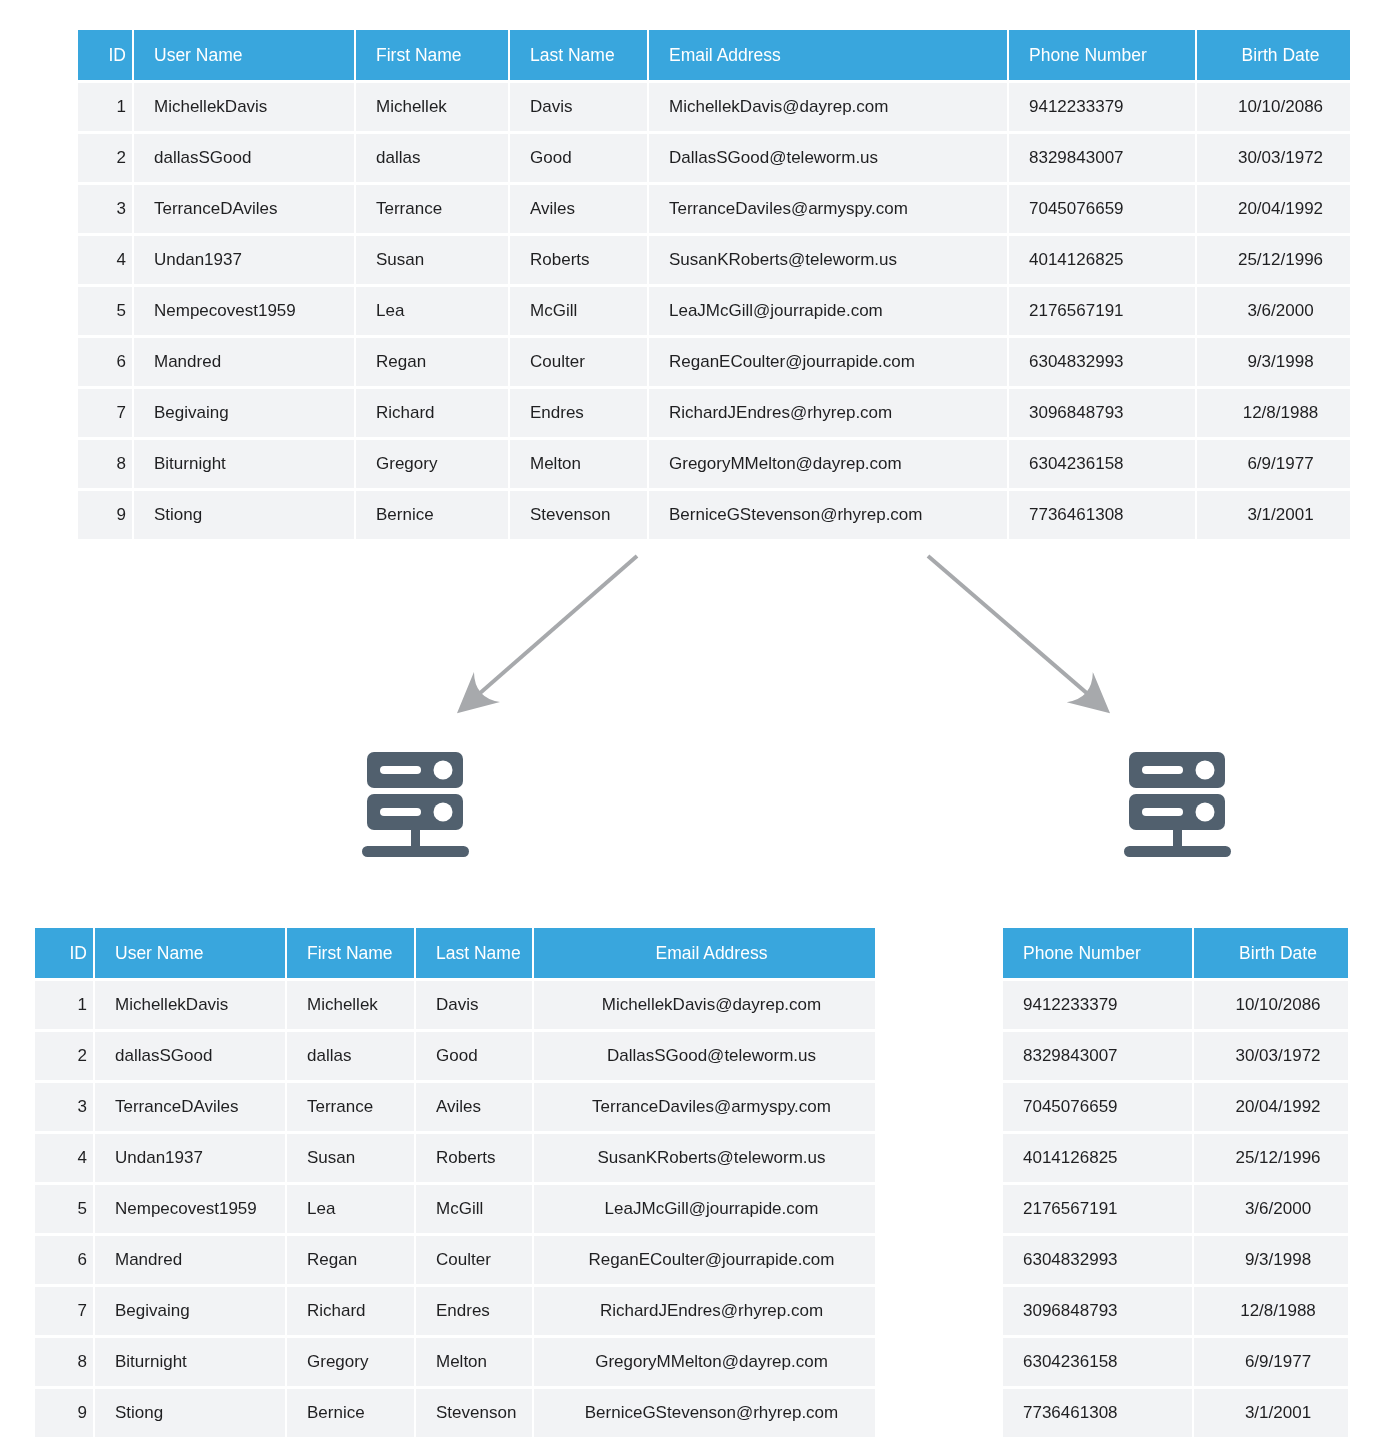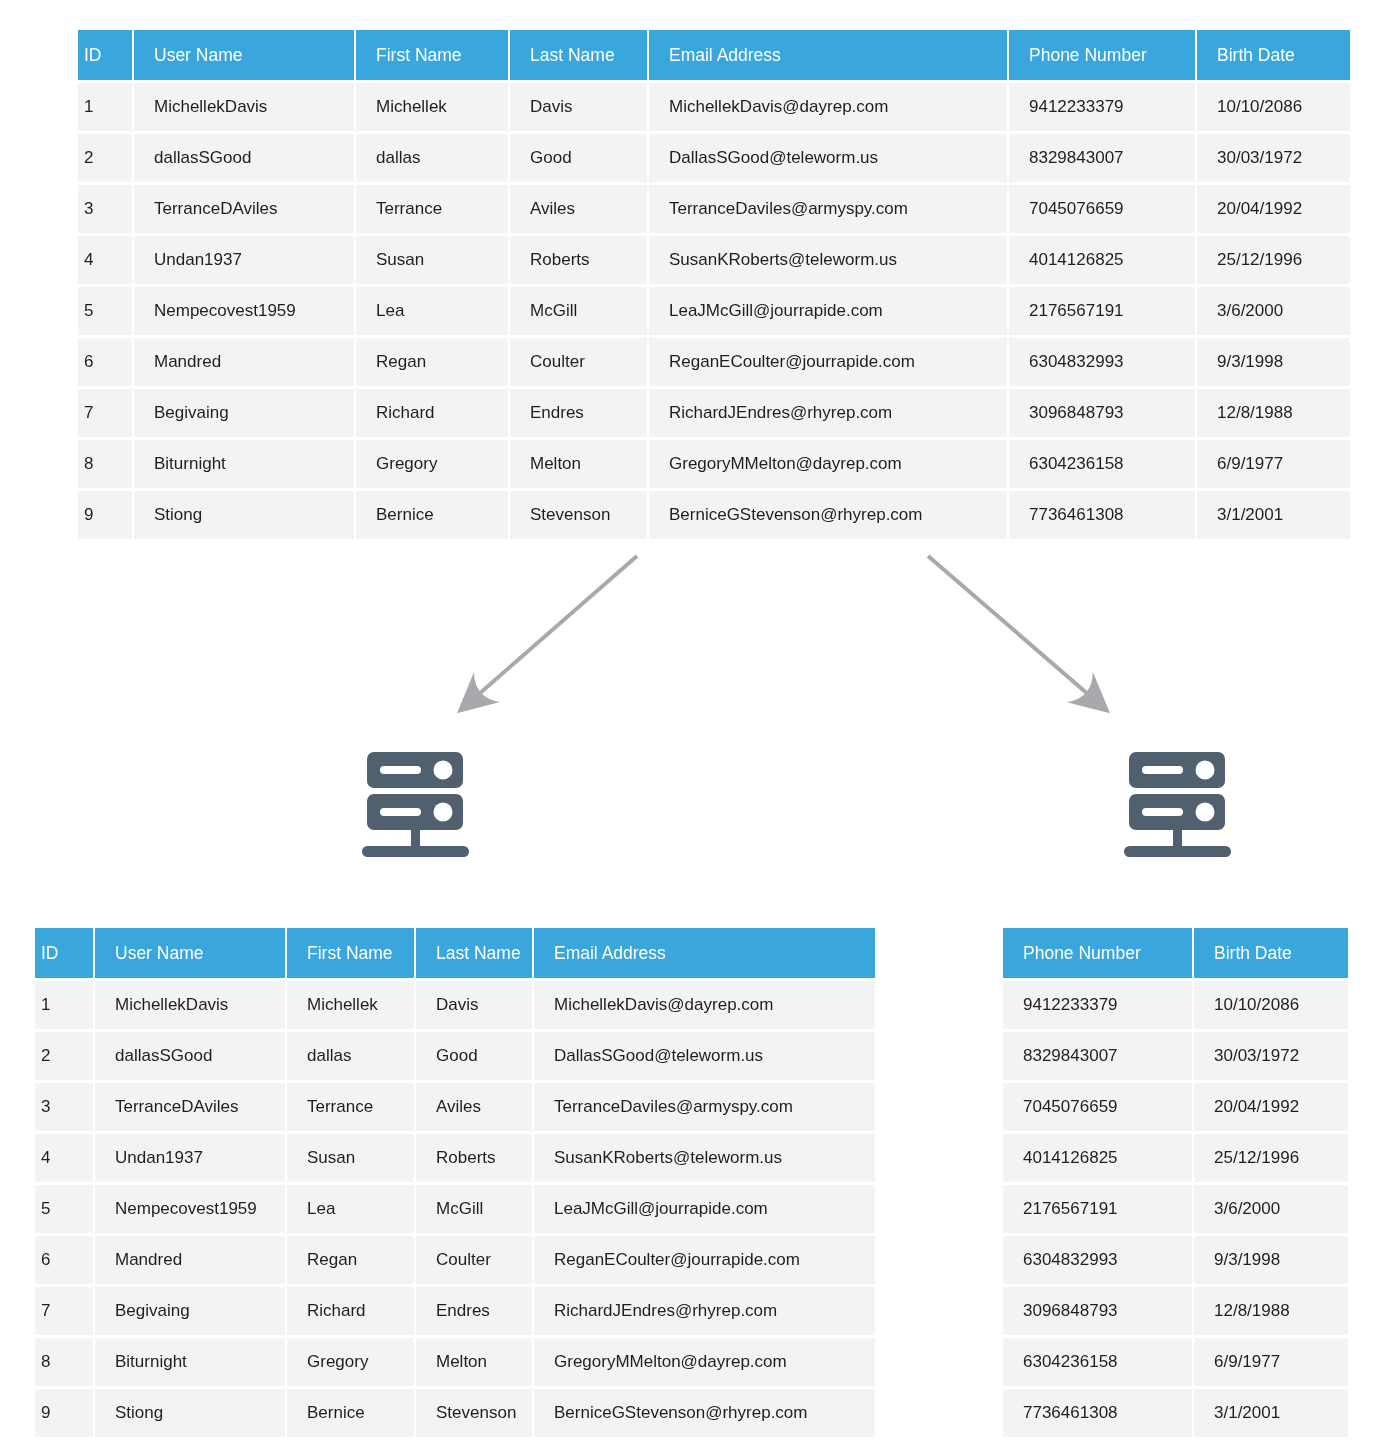--- a/index.html
+++ b/index.html
@@ -28,31 +28,31 @@
     font-weight:400;
     font-size:17.5px;
     text-align:left;
     padding:0 6px 0 20px;
     height:50px;
     border-right:2px solid var(--grid);
     border-bottom:3px solid var(--grid);
     white-space:nowrap;
     overflow:hidden;
   }
-  table.tbl th:last-child, table.tbl td:last-child{border-right:none;}
+  table.tbl th:last-child, table.tbl td:last-child{border-right:none;text-align:center;}
   table.tbl td{
     background:var(--row-bg);
     padding:0 6px 0 20px;
     height:48px;
     border-right:2px solid var(--grid);
     border-bottom:3px solid var(--grid);
     white-space:nowrap;
     overflow:hidden;
   }
-  table.tbl .center{text-align:left;padding-left:6px;}
+  table.tbl .center{text-align:right;padding-left:6px;}
   .tbl-full{left:78px;top:30px;width:1272px;}
   .tbl-left{left:35px;top:928px;width:840px;}
   .tbl-left th, .tbl-left td{height:47px;}
   .tbl-left th{height:48px;}
   .tbl-right{left:1003px;top:928px;width:345px;}
   .tbl-right th, .tbl-right td{height:47px;}
   .tbl-right th{height:48px;}
 
   .arrow-layer{
     position:absolute;left:0;top:0;width:1387px;height:1441px;

